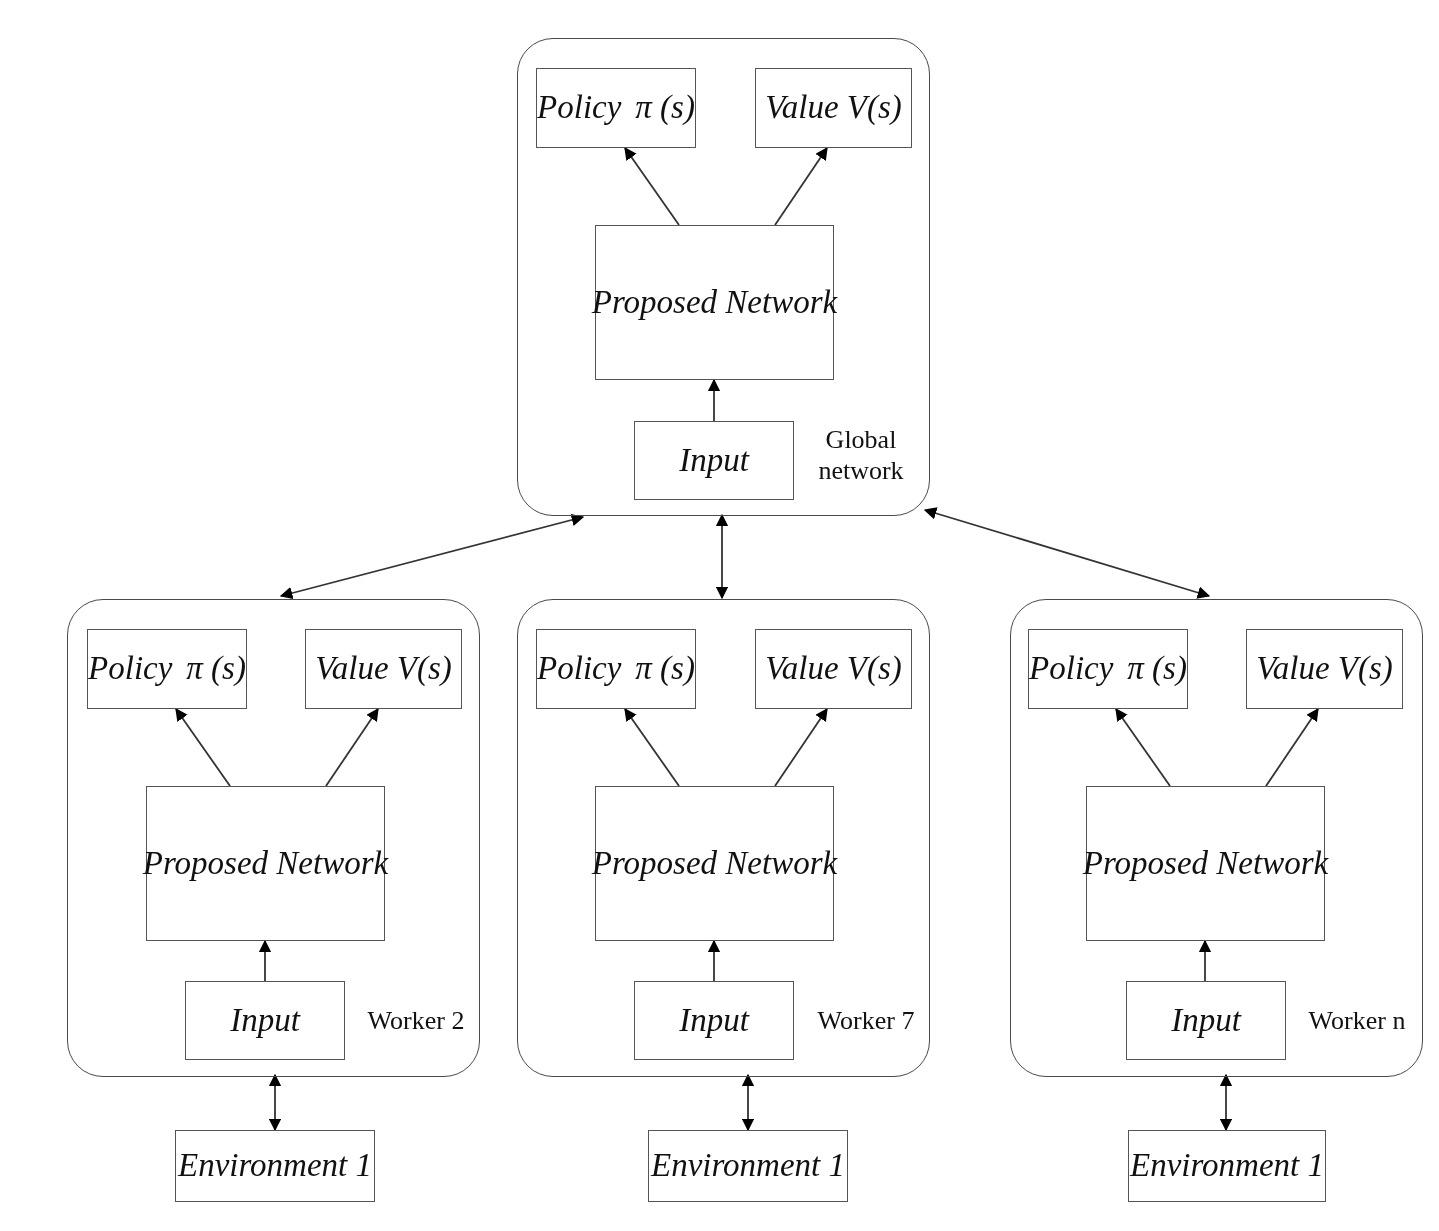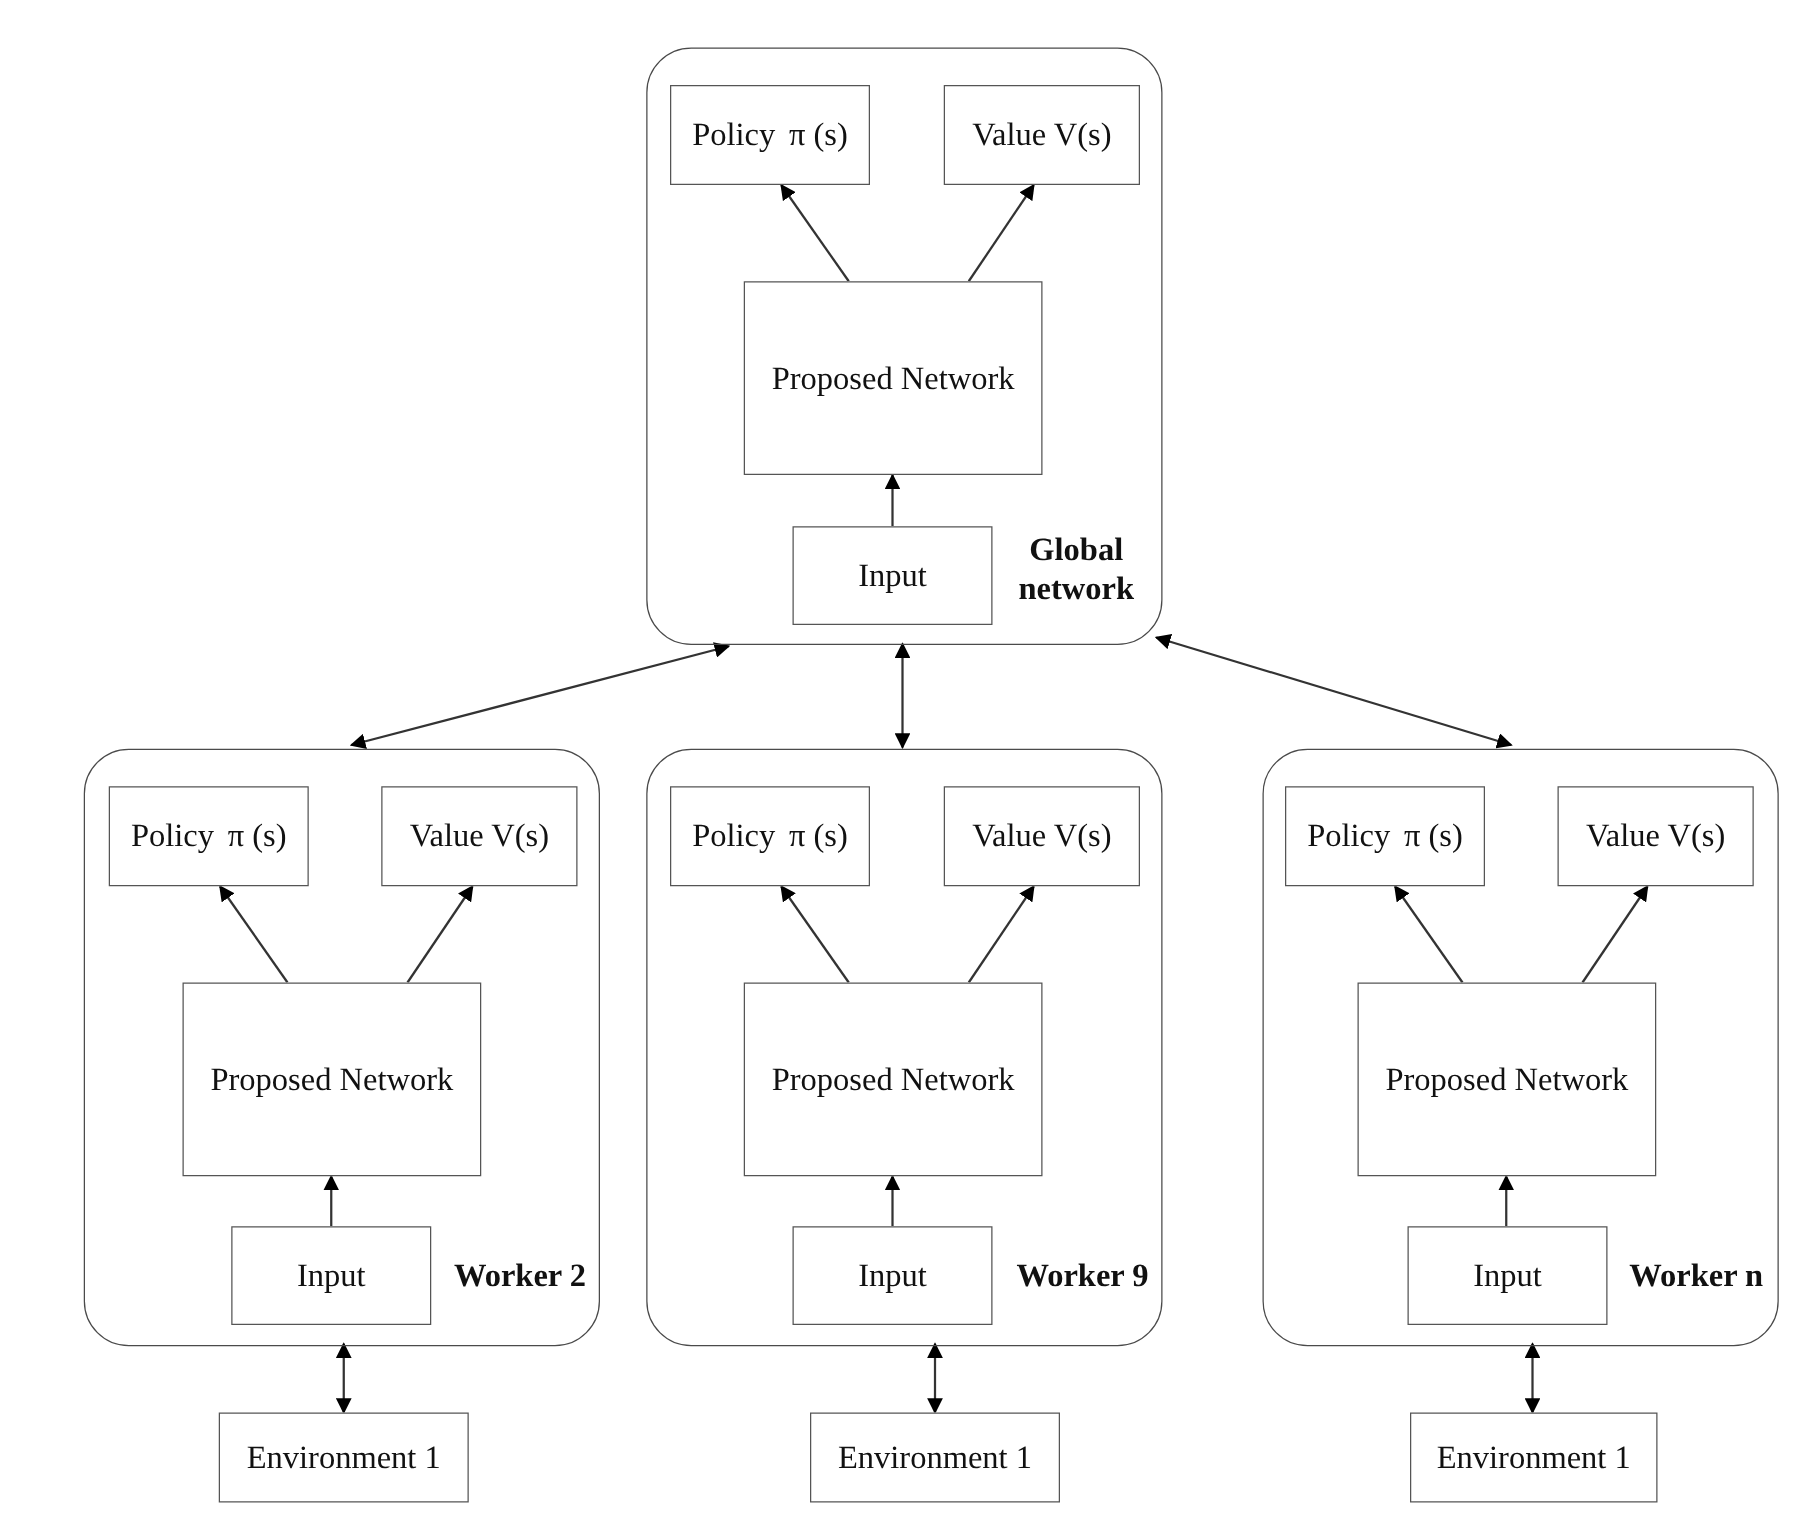--- a/index.html
+++ b/index.html
@@ -35,32 +35,32 @@
   }
   .node {
     position: absolute;
     border: 1.6px solid #555555;
     background: #ffffff;
     box-sizing: border-box;
     display: flex;
     align-items: center;
     justify-content: center;
     text-align: right;
-    font-size: 26px;
+    font-size: 33px;
     line-height: 1.15;
     white-space: nowrap;
+    font-style: italic;
   }
   .panel-label {
     position: absolute;
     font-size: 26px;
     line-height: 1.18;
     text-align: center;
     white-space: pre-line;
     color: #111111;
-    font-weight: bold;
   }
   .pi-gap {
     display: inline-block;
     width: 0.42em;
   }
 </style>
 </head>
 <body>
 
 <div id="canvas">
@@ -200,21 +200,21 @@
   </div>
 
   <div class="node" style="left:595px; top:786px; width:239px; height:155px;">
     <span>Proposed Network</span>
   </div>
 
   <div class="node" style="left:634px; top:981px; width:160px; height:79px;">
     <span>Input</span>
   </div>
 
-  <div class="panel-label" style="left:806px; top:1006px; width:120px;"><span>Worker 9</span></div>
+  <div class="panel-label" style="left:806px; top:1006px; width:120px;"><span>Worker 7</span></div>
 
   <div class="node" style="left:648px; top:1130px; width:200px; height:72px;">
     <span>Environment 1</span>
   </div>
 
   <div class="panel" style="left:1010px; top:599px; width:413px; height:478px;"></div>
 
   <div class="node" style="left:1028px; top:629px; width:160px; height:80px;">
     <span>Policy</span>
       <span class="pi-gap"></span>

